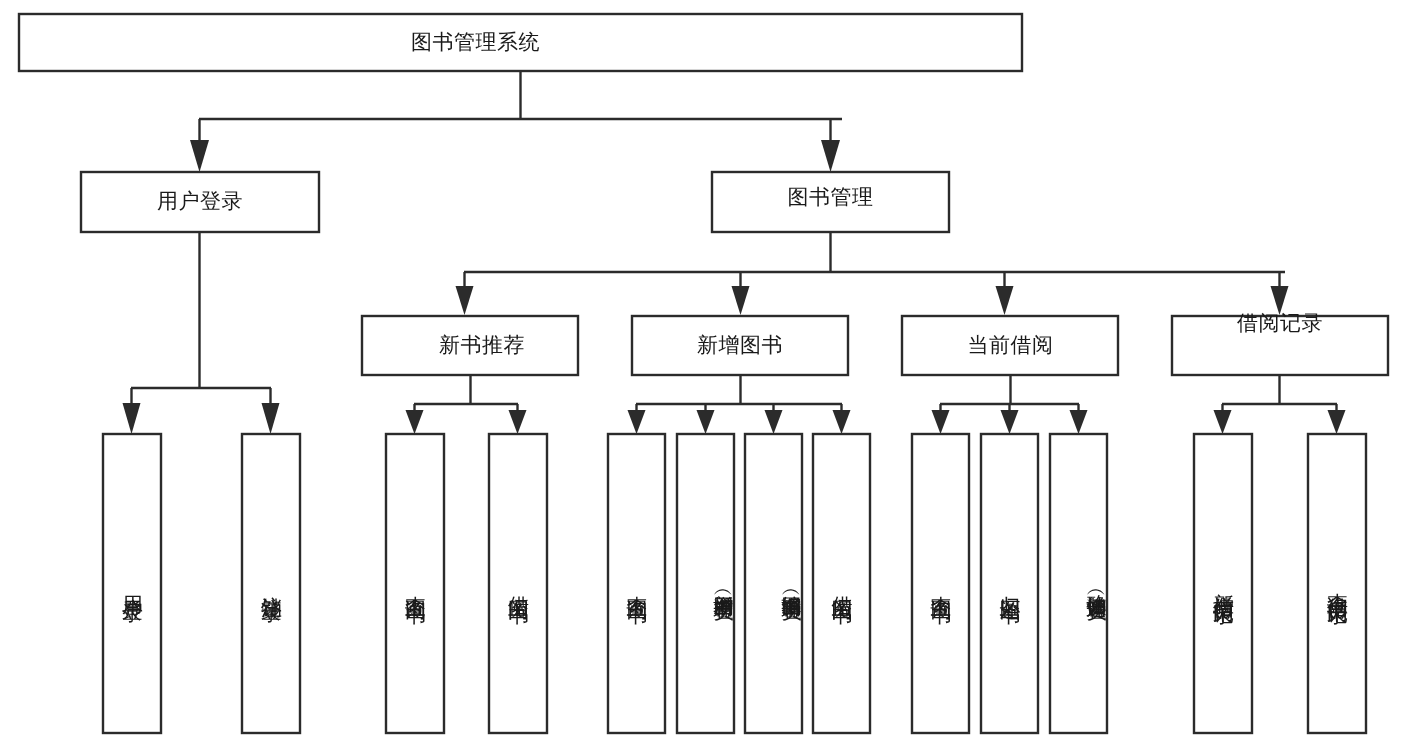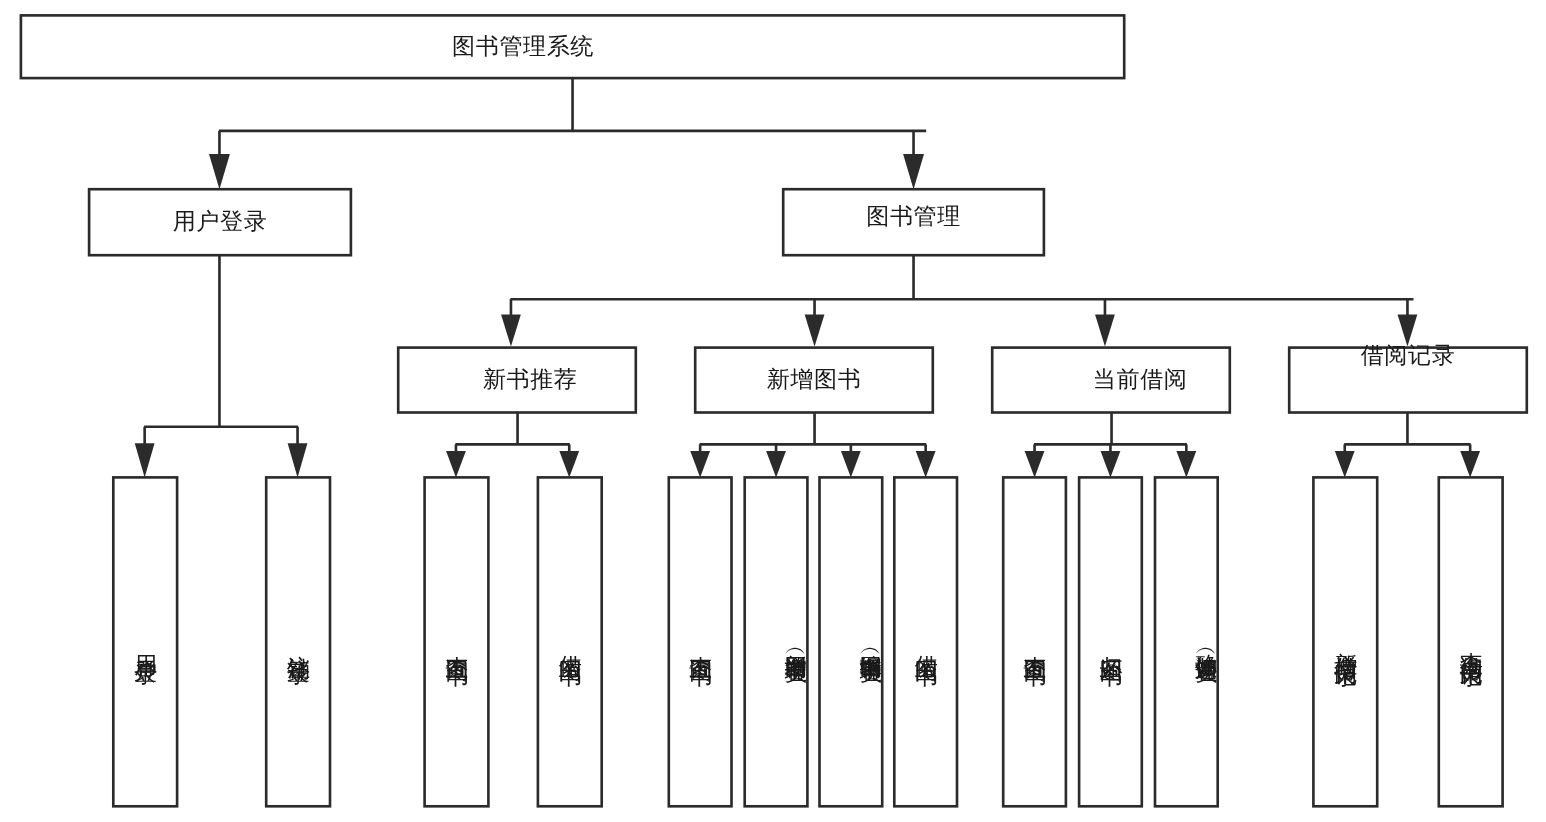--- a/index.html
+++ b/index.html
@@ -180,21 +180,21 @@
     <rect class="node-rect" x="1308" y="434" width="58" height="299"></rect>
   </svg>
 
   <div class="node-label horiz" style="left:19px; top:14px; width:913px; height:57px;">图书管理系统</div>
 
   <div class="node-label horiz" style="left:81px; top:172px; width:238px; height:60px;">用户登录</div>
   <div class="node-label horiz" style="left:712px; top:172px; width:237px; height:52px;">图书管理</div>
 
   <div class="node-label horiz" style="left:362px; top:316px; width:240px; height:59px;">新书推荐</div>
   <div class="node-label horiz" style="left:632px; top:316px; width:216px; height:59px;">新增图书</div>
-  <div class="node-label horiz" style="left:928px; top:316px; width:181px; height:59px;padding-left:36px;">当前借阅</div>
+  <div class="node-label horiz" style="left:902px; top:316px; width:181px; height:59px;padding-left:36px;">当前借阅</div>
   <div class="node-label horiz" style="left:1172px; top:300px; width:216px; height:48px;font-family:Liberation Serif, serif;">借阅记录</div>
 
   <div class="node-label vert" style="left:103px; top:434px; width:58px; height:299px;">用户登录</div>
   <div class="node-label vert" style="left:242px; top:434px; width:58px; height:299px;">注销登录</div>
 
   <div class="node-label vert" style="left:386px; top:434px; width:58px; height:299px;">查询图书</div>
   <div class="node-label vert" style="left:489px; top:434px; width:58px; height:299px;">借阅图书</div>
 
   <div class="node-label vert" style="left:608px; top:434px; width:57px; height:299px;">查询图书</div>
   <div class="node-label vert-sm" style="left:677px; top:440px; width:57px; height:287px; align-items:flex-start;">新增图书（管理员）</div>

